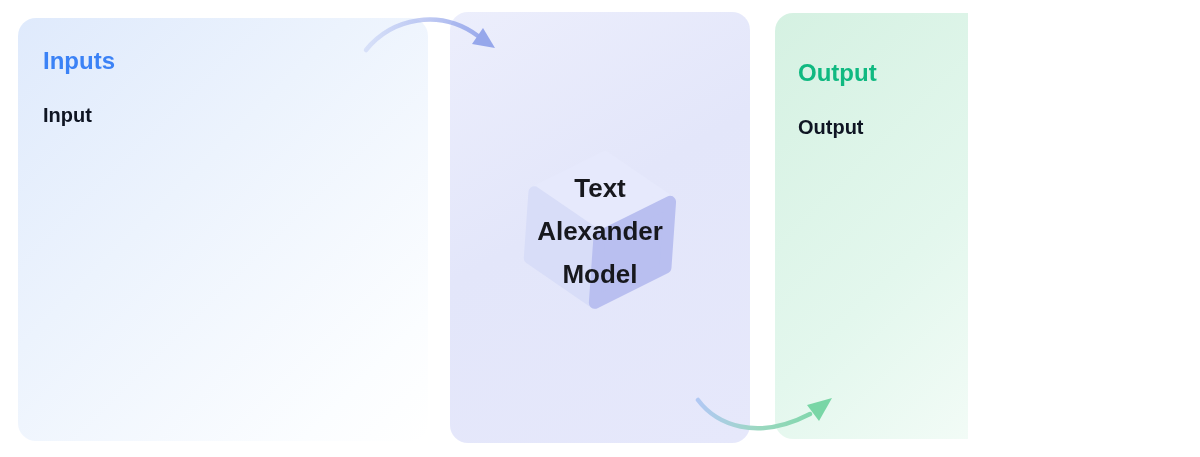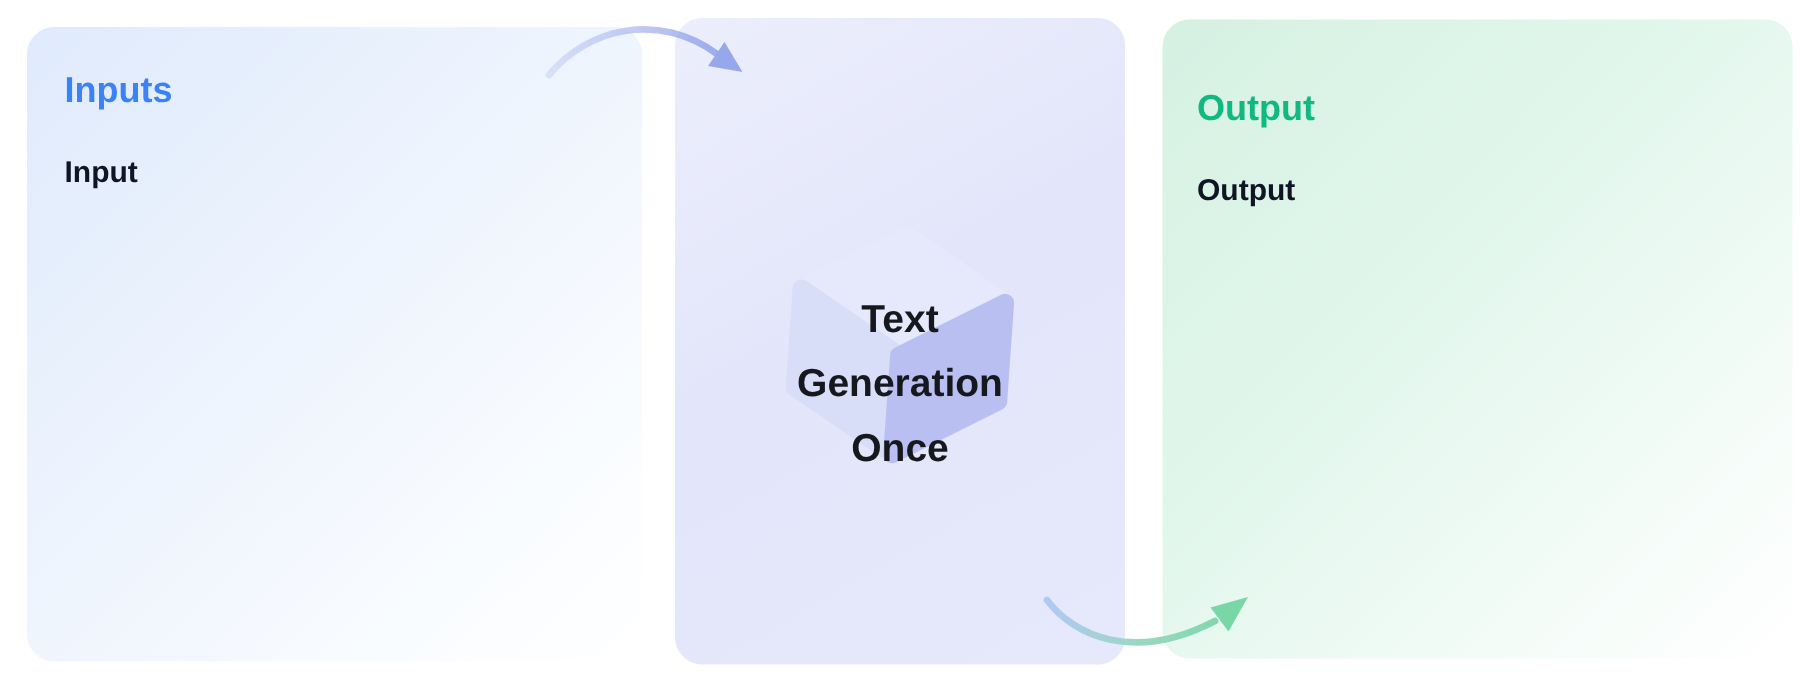--- a/index.html
+++ b/index.html
@@ -2,21 +2,21 @@
 <html><head>
 <meta charset="utf-8">
 <style>
   html, body {
     margin: 0;
     padding: 0;
     background: #ffffff;
   }
   .canvas {
     position: relative;
-    width: 1200px;
+    width: 968px;
     height: 457px;
     background: #ffffff;
     font-family: "Liberation Sans", sans-serif;
     overflow: hidden;
   }
   .panel {
     position: absolute;
     box-sizing: border-box;
     border-radius: 18px;
   }
@@ -67,21 +67,20 @@
   }
   .cube-label {
     position: absolute;
     left: 450px; top: 167px;
     width: 300px;
     text-align: center;
     font-size: 26px;
     font-weight: 700;
     line-height: 43px;
     color: #17181d;
-    margin-top: 24px;
   }
 </style>
 </head>
 <body>
 
 <div class="canvas">
 
   <section class="panel panel-inputs">
     <h2 class="panel-title">Inputs</h2>
     <h3 class="field-label">Input</h3>
@@ -119,17 +118,17 @@
     </g>
 
     <g>
       <path d="M 698 400 C 716 424, 756 442, 810 414" fill="none" stroke="url(#gradGreen)" stroke-width="4.5" stroke-linecap="round"></path>
       <polygon points="832,398 819,421 807,405" fill="#79d6a6"></polygon>
     </g>
   </svg>
 
   <div class="cube-label">
     <div>Text</div>
-    <div>Generation</div>
-    <div>Once</div>
+    <div>Alexander</div>
+    <div>Model</div>
   </div>
 
 </div>
 
 </body></html>

